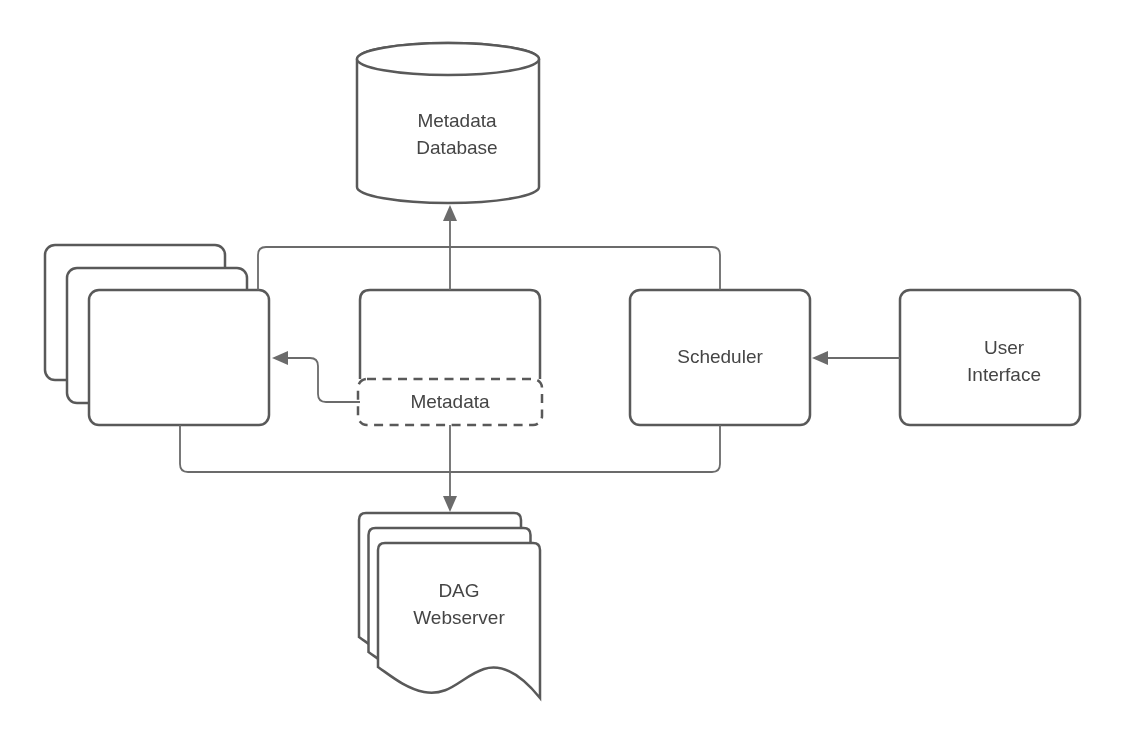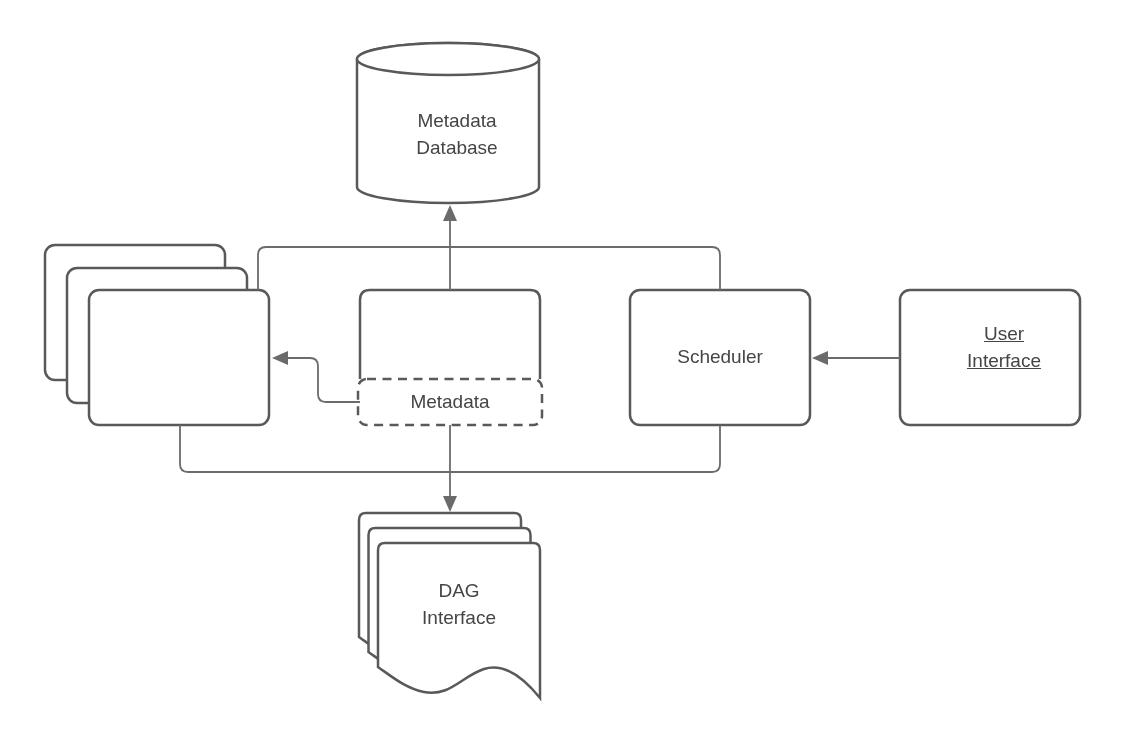--- a/index.html
+++ b/index.html
@@ -112,18 +112,18 @@
 
   <div class="node-label" style="left:357px; top:80px;  width:192px; height:110px;padding-left:8px;">Metadata
 Database</div>
 
 
 
   <div class="node-label" style="left:358px; top:379px; width:184px; height:46px;">Metadata</div>
 
   <div class="node-label" style="left:630px; top:290px; width:180px; height:135px;">Scheduler</div>
 
-  <div class="node-label" style="left:900px; top:280px; width:208px; height:135px;text-decoration:underline;">User
+  <div class="node-label" style="left:900px; top:294px; width:208px; height:135px;">User
 Interface</div>
 
   <div class="node-label" style="left:378px; top:545px; width:162px; height:120px;">DAG
-Interface</div>
+Webserver</div>
 </div>
 
 </body></html>

